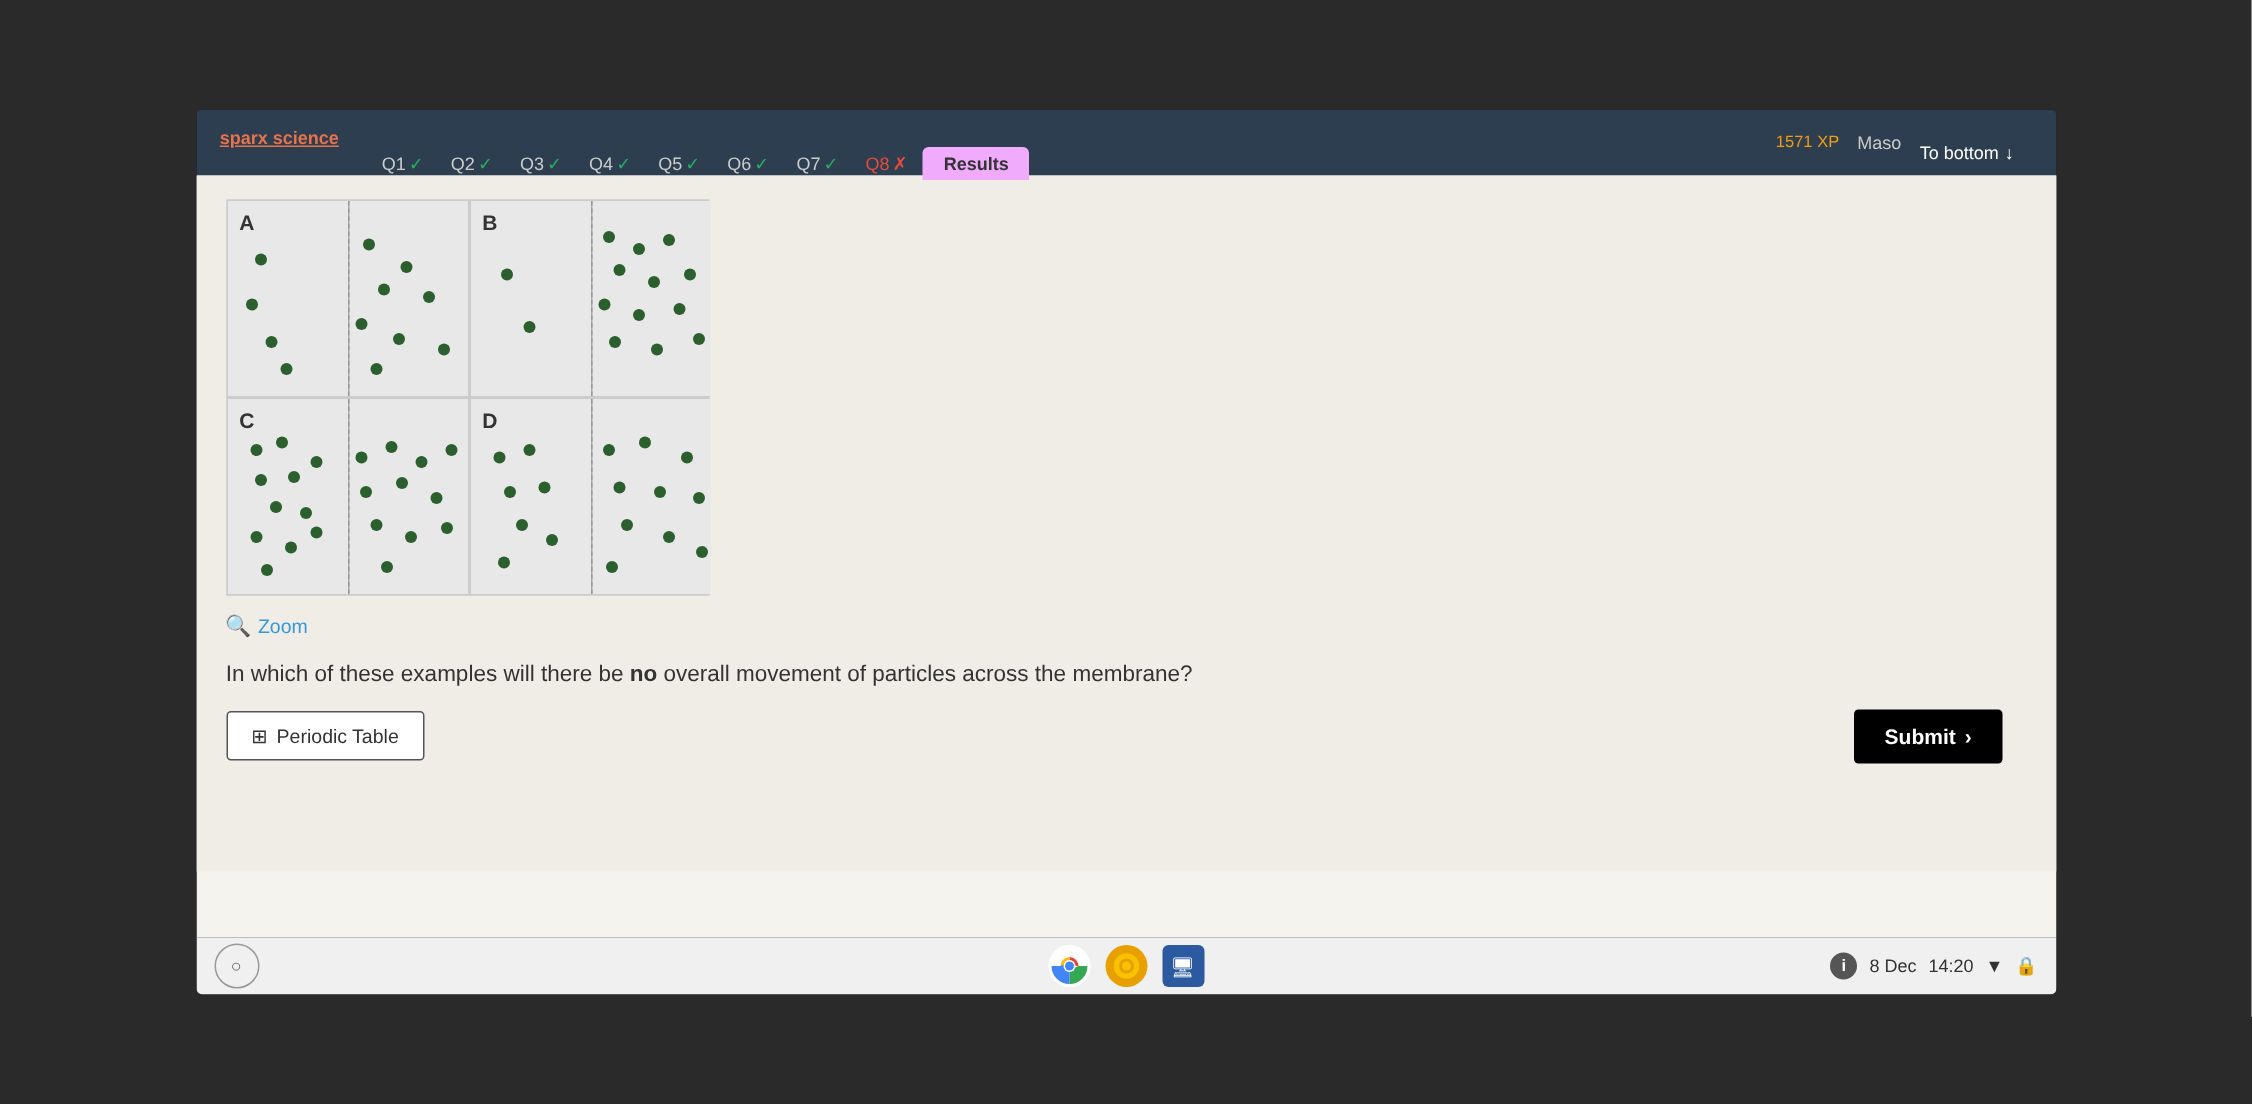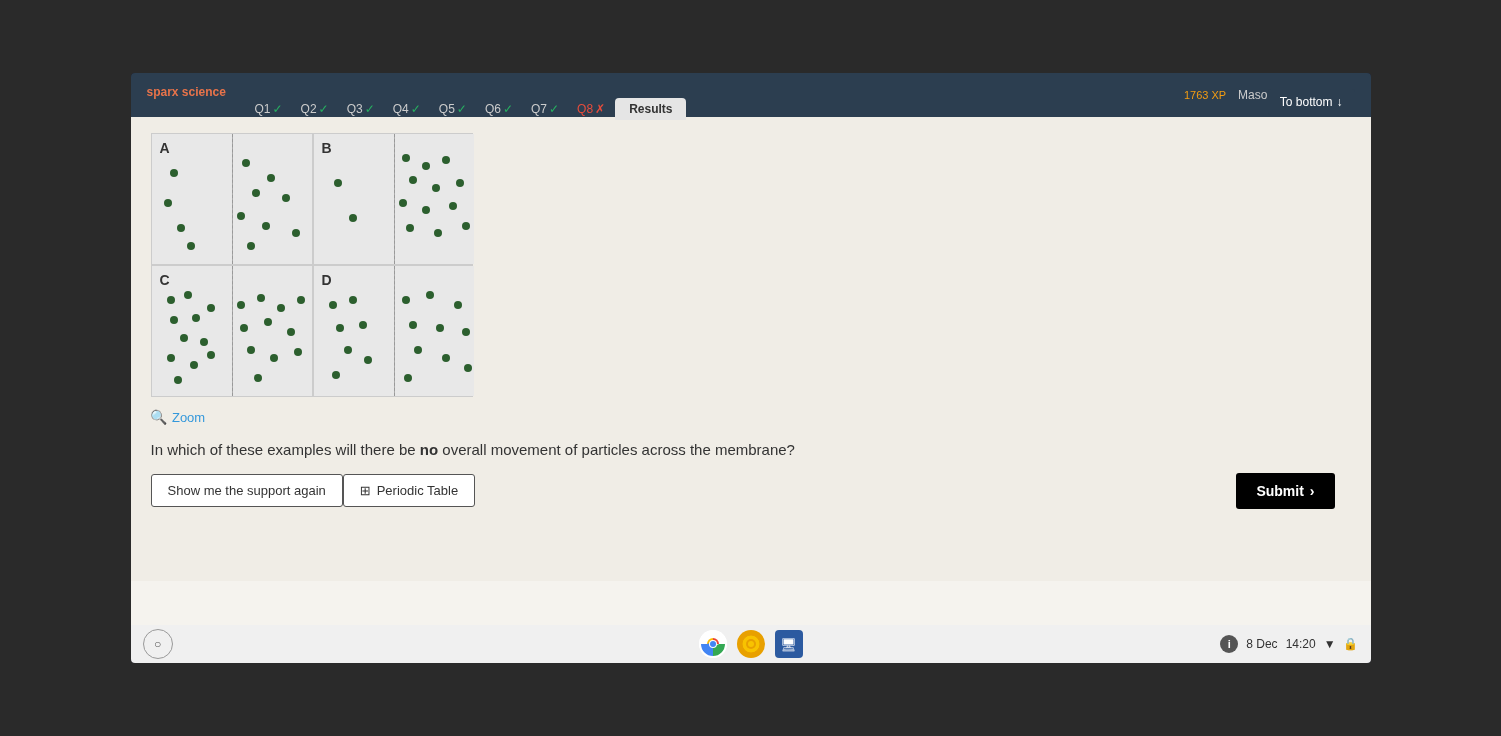--- a/index.html
+++ b/index.html
@@ -34,20 +34,21 @@
     }
 
     .brand {
       color: #e8734a;
       font-size: 12px;
       font-weight: bold;
       margin-right: 8px;
       position: absolute;
       left: 16px;
       top: 12px;
+      text-decoration: underline;
     }
 
     .nav-items {
       display: flex;
       align-items: center;
       gap: 2px;
       margin-left: 100px;
       margin-top: 28px;
     }
 
@@ -66,21 +67,21 @@
 
     .nav-item.q8 {
       color: #e74c3c;
     }
 
     .nav-item.q8 .x-mark {
       color: #e74c3c;
     }
 
     .nav-item.results {
-      background: #e5e5e5;
+      background: #f0abfc;
       color: #333;
       font-weight: bold;
       border-radius: 4px 4px 0 0;
       padding: 4px 14px;
     }
 
     .nav-right {
       position: absolute;
       right: 16px;
       top: 0;
@@ -375,21 +376,21 @@
       </div>
       <div class="nav-item q8">
         <span>Q8</span>
         <span class="x-mark">✗</span>
       </div>
       <div class="nav-item results">
         <span>Results</span>
       </div>
     </div>
     <div class="nav-right">
-      <span class="xp-badge">1763 XP</span>
+      <span class="xp-badge">1571 XP</span>
       <span>Mason Mills</span>
       <div class="menu-btn">
         <span>Menu</span>
         <span>≡</span>
       </div>
     </div>
   </div>
 
   <div class="main-content">
 
@@ -496,21 +497,20 @@
       <div class="zoom-link">
         <span style="font-size:14px;">🔍</span>
         <span>Zoom</span>
       </div>
 
       <div class="question-text">
         <span>In which of these examples will there be </span><strong>no</strong><span> overall movement of particles across the membrane?</span>
       </div>
 
       <div class="controls-row">
-        <button class="btn-support">Show me the support again</button>
         <button class="btn-periodic">
           <span style="font-size:13px;">⊞</span>
           <span>Periodic Table</span>
         </button>
         <button class="btn-submit">
           <span>Submit</span>
           <span>›</span>
         </button>
       </div>
 

